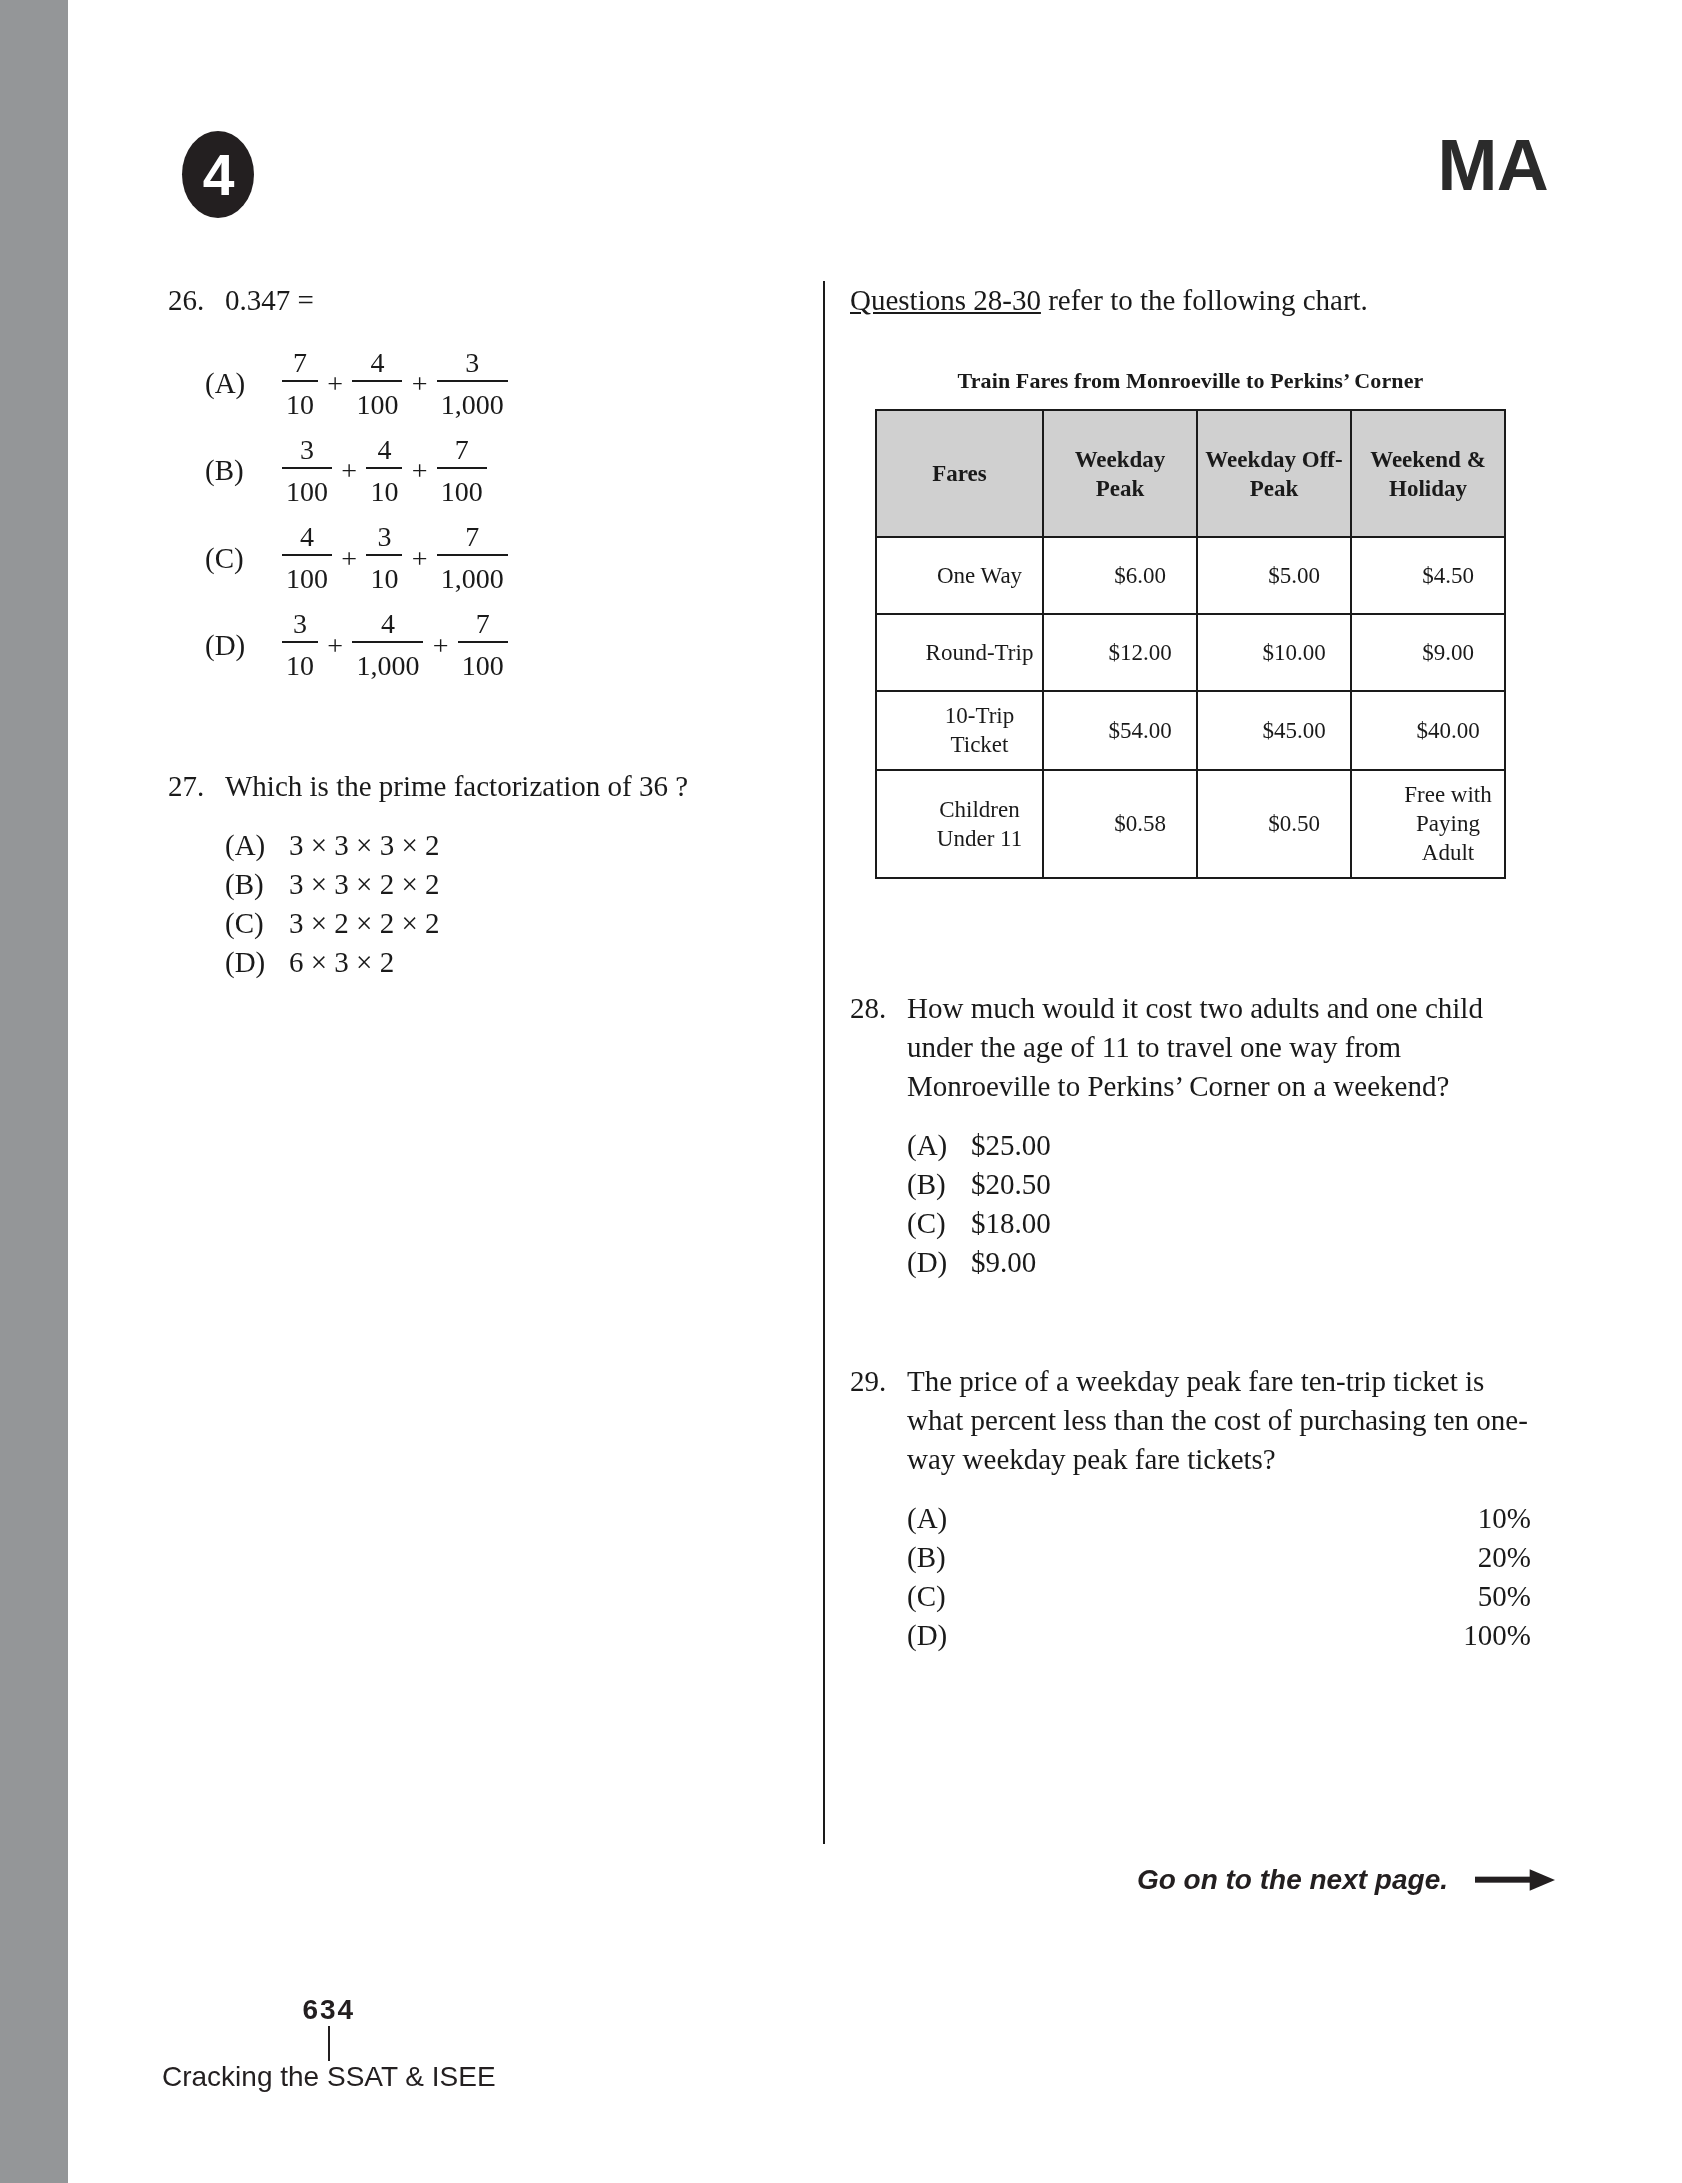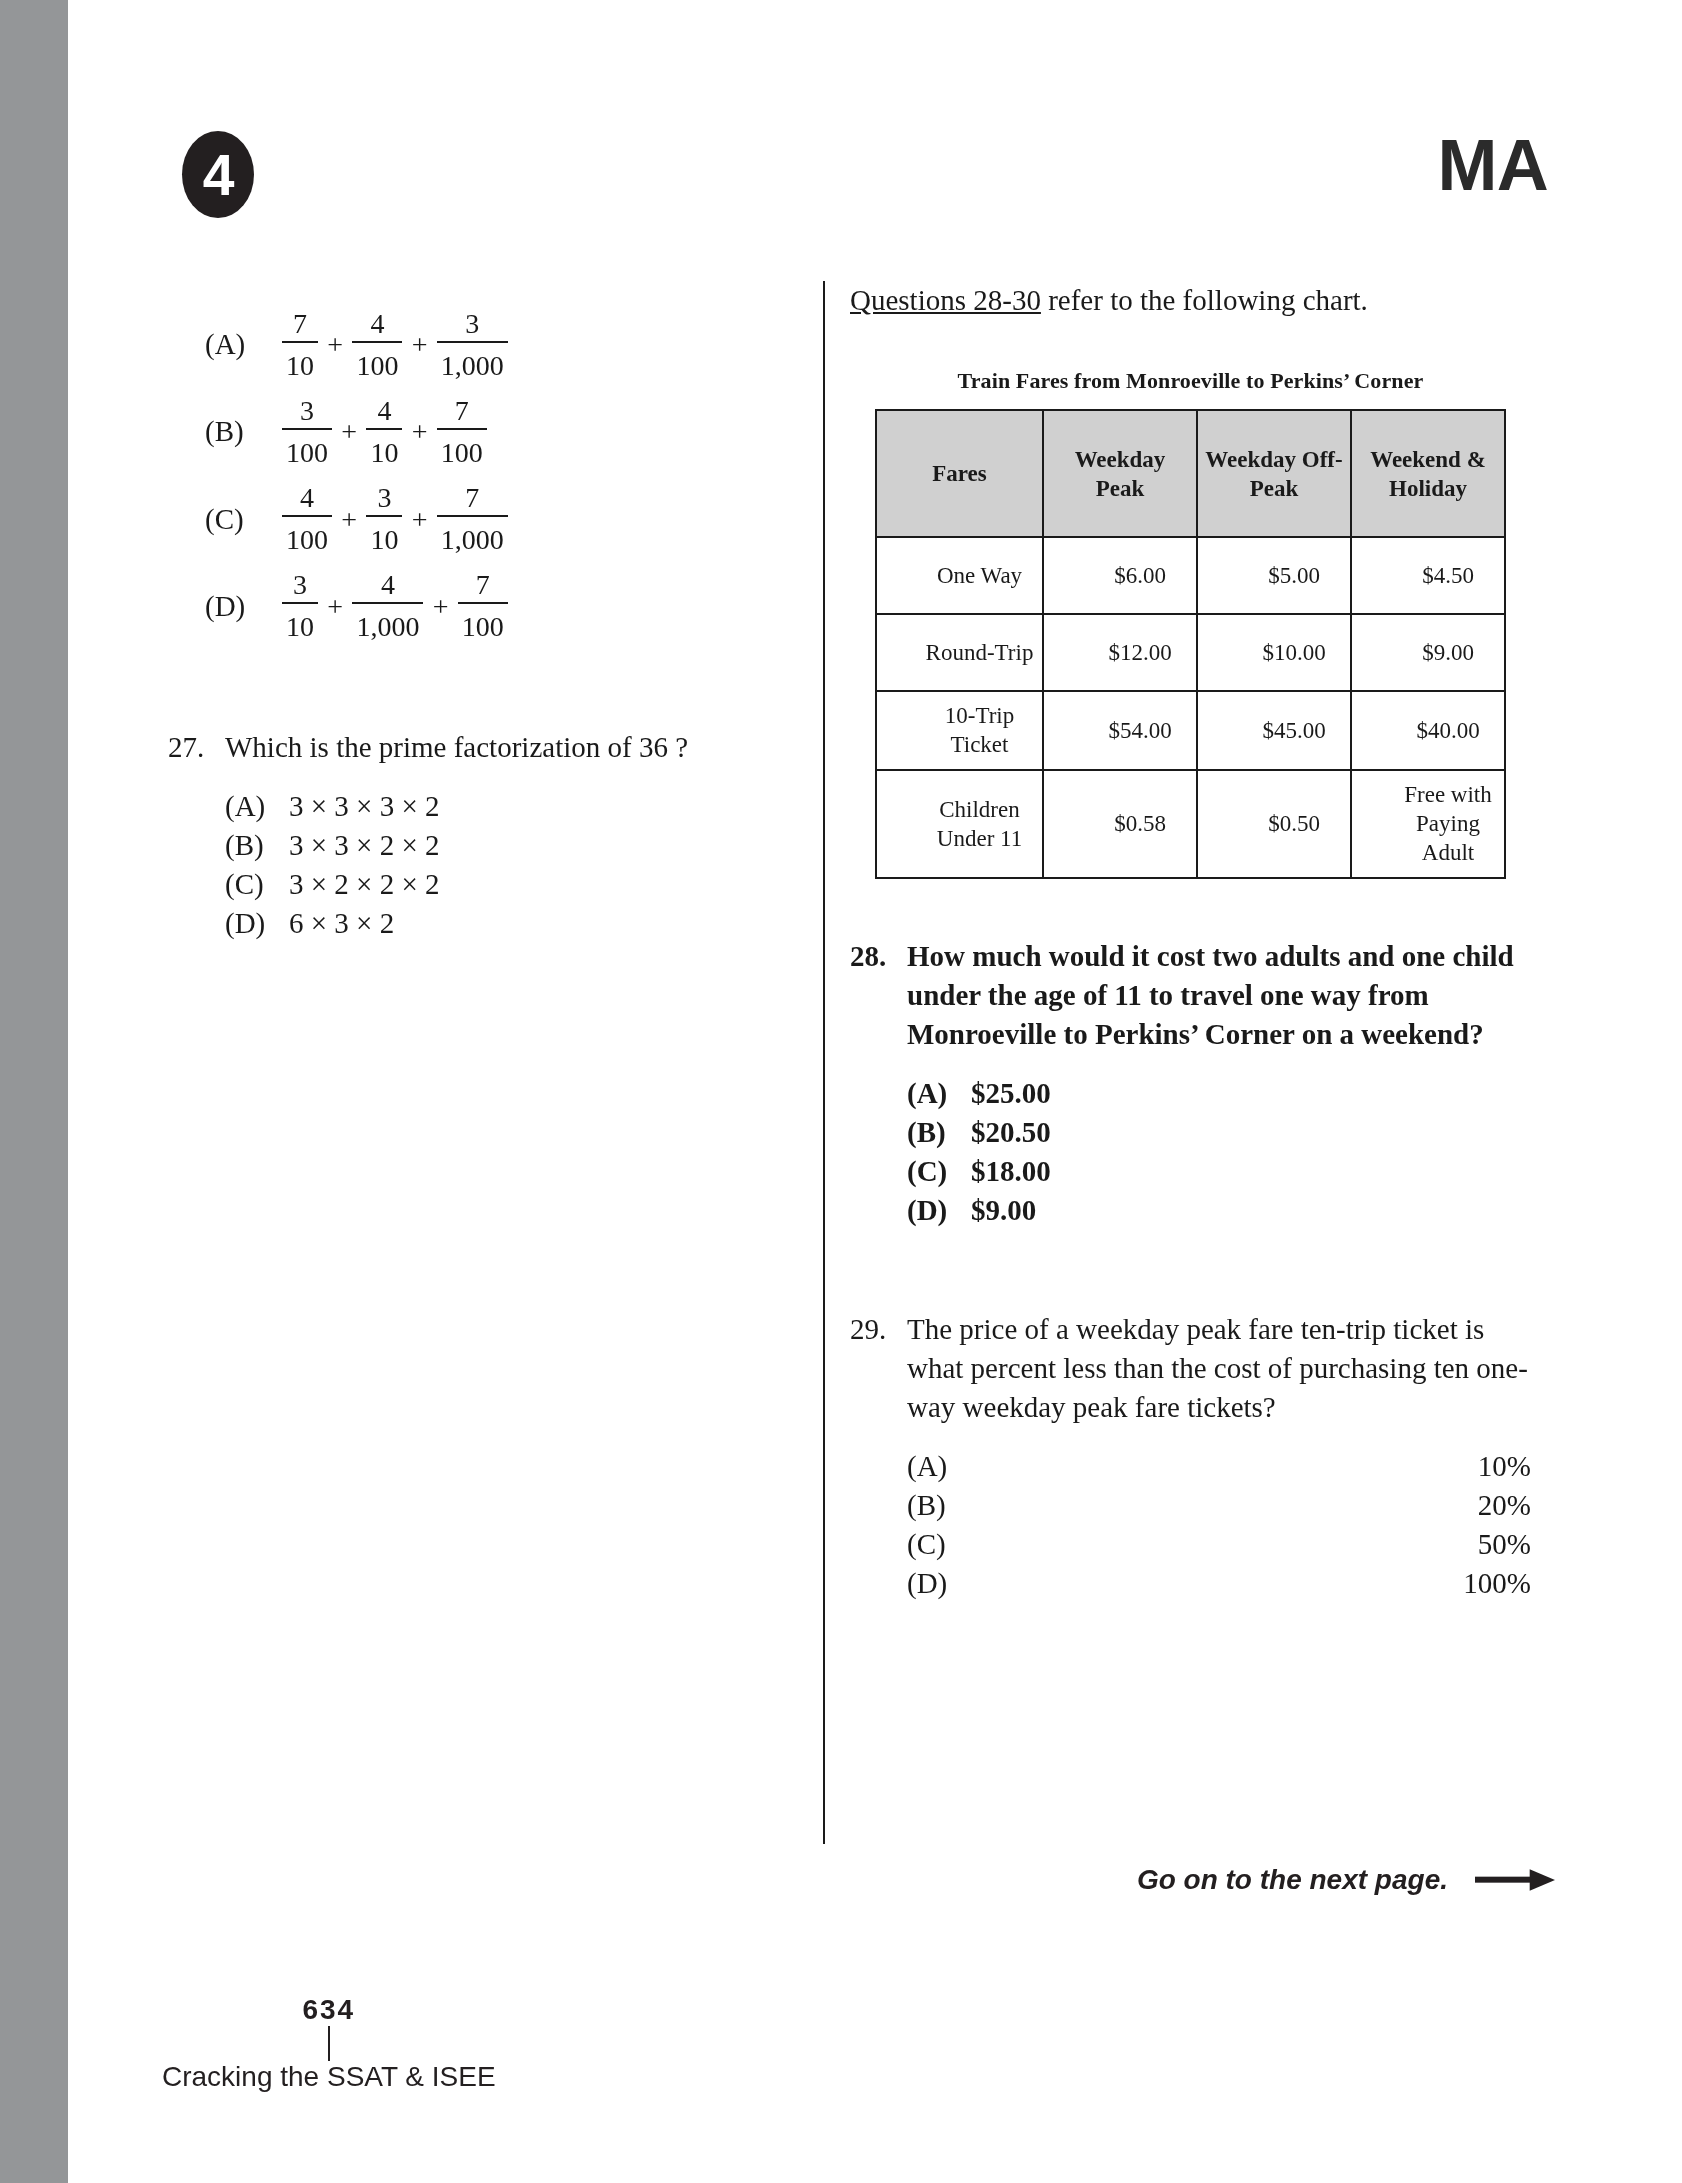--- a/index.html
+++ b/index.html
@@ -126,21 +126,21 @@
   table.fares tbody td{
     background:#ffffff;
     height:56px;
     padding-left:44px;
   }
   table.fares col.c1{width:167px;}
   table.fares col.c2{width:154px;}
   table.fares col.c3{width:154px;}
   table.fares col.c4{width:154px;}
 
-  .q28{margin-top:58px;font-weight:bold;}
+  .q28{margin-top:110px;}
   .q29{margin-top:80px;}
 
   
   .goon{
     position:absolute;right:127px;top:1864px;
     display:flex;align-items:center;
   }
   .goon .txt{
     font-family:"Liberation Sans",sans-serif;
     font-weight:bold;font-style:italic;
@@ -173,20 +173,24 @@
 <div class="gray-bar"></div>
 
 <div class="page">
 
   <div class="section-badge">4</div>
   <div class="subject-code">MA</div>
 
   <div class="col-left">
 
     <div class="q">
+      <div class="q-row">
+        <div class="q-num">26.</div>
+        <div class="q-text">0.347 =</div>
+      </div>
 
       <div class="choices" style="margin-top:29px;margin-left:37px;">
 
         <div class="choice-frac">
           <span class="lbl">(A)</span>
           <span class="expr">
             <span class="frac">
               <span class="num">7</span>
               <span class="den">10</span>
             </span>

